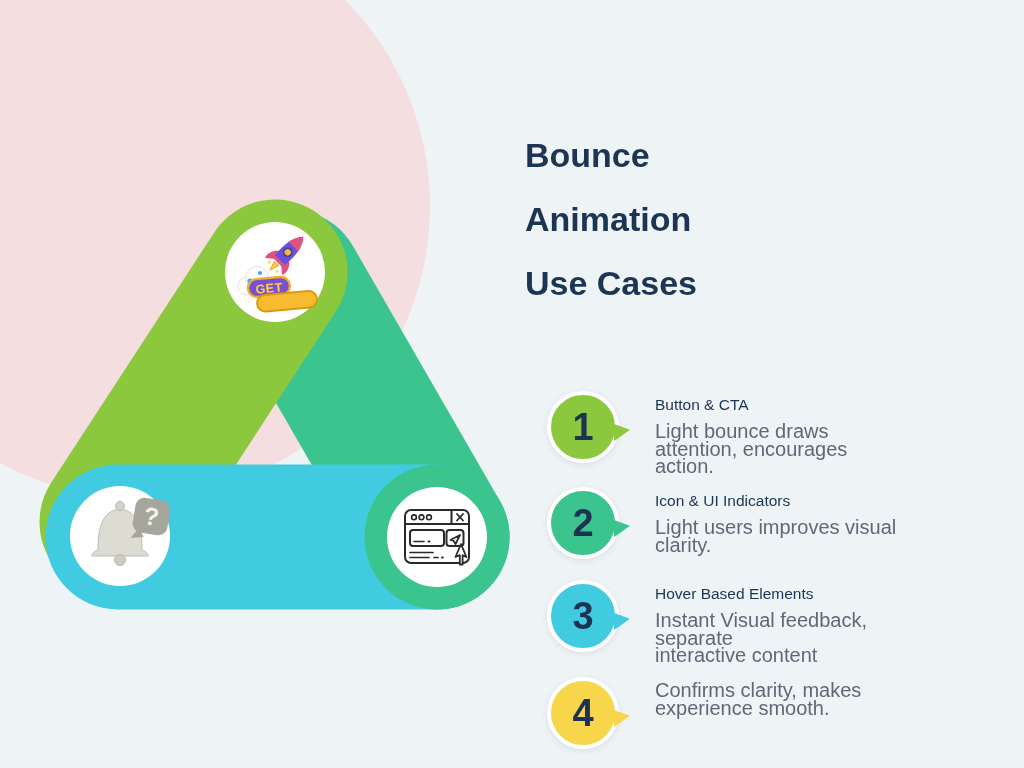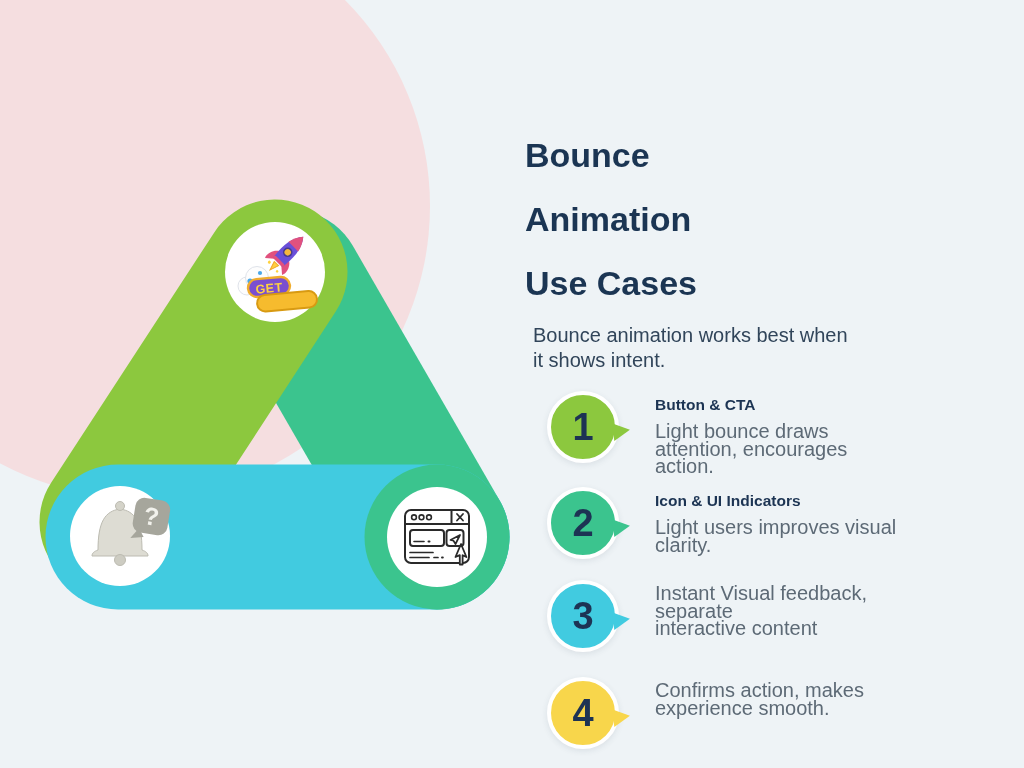--- a/index.html
+++ b/index.html
@@ -11,21 +11,21 @@
             color:#1b3553;white-space:pre-line;letter-spacing:0px;}
   .subtitle{position:absolute;left:533px;top:303px;font-size:20px;line-height:25px;color:#31455a;white-space:pre-line;}
   .item{position:absolute;left:547px;width:360px;}
   .bubble{position:absolute;left:0;top:0;width:72px;height:72px;border-radius:50%;border:4px solid #ffffff;
           box-sizing:border-box;display:flex;align-items:center;justify-content:center;
           box-shadow:0 2px 6px rgba(40,60,80,0.10);}
   .bubble .num{font-size:38px;font-weight:700;color:#1d3354;line-height:1;}
   .tail{position:absolute;right:-15px;top:27px;width:0;height:0;border-top:9px solid transparent;
         border-bottom:9px solid transparent;border-left:17px solid #000;transform:rotate(-8deg);}
   .texts{position:absolute;left:108px;top:5px;width:250px;}
-  .item-title{margin:0 0 9px 0;font-size:15.5px;font-weight:700;color:#1c3453;}
+  .item-title{margin:0 0 9px 0;font-size:15.5px;font-weight:400;color:#1c3453;}
   .item-body{margin:0;font-size:20px;line-height:17.5px;color:#5d6a76;white-space:pre-line;}
   svg text{font-family:"Liberation Sans",sans-serif;}
 </style>
 </head>
 <body>
 
 <div class="stage" style="background: rgb(238, 243, 246);">
 
   <div class="pink-circle" style="background: rgb(245, 222, 224);"></div>
 
@@ -104,22 +104,20 @@
       <line x1="410" y1="557.5" x2="429" y2="557.5" stroke-width="1.7"></line>
       <line x1="434" y1="557.5" x2="438" y2="557.5" stroke-width="1.7"></line>
       <line x1="442" y1="557.5" x2="442.8" y2="557.5" stroke-width="2"></line>
       <path d="M461,544 L455.5,557 L459.8,555.2 L459.8,564.5 L462.6,564.5 L462.6,555.2 L466.4,557 Z" fill="#ffffff" stroke-width="1.8"></path>
     </g>
   </svg>
 
   <h1 class="headline" style="color: rgb(27, 53, 83);">Bounce
 Animation
 Use Cases</h1>
-  <p class="subtitle" style="color: rgb(49, 69, 90);">Bounce animation works best when
-it shows intent.</p>
 
   <div class="item" style="top:391px">
     <div class="bubble" style="background: rgb(140, 200, 62);">
       <span class="num">1</span>
       <span class="tail" style="border-left-color: rgb(140, 200, 62);"></span>
     </div>
     <div class="texts">
       <h3 class="item-title">Button &amp; CTA</h3>
       <p class="item-body">Light bounce draws
 attention, encourages action.</p>
@@ -137,29 +135,30 @@
 clarity.</p>
     </div>
   </div>
 
   <div class="item" style="top:580px">
     <div class="bubble" style="background: rgb(65, 203, 224);">
       <span class="num">3</span>
       <span class="tail" style="border-left-color: rgb(65, 203, 224);"></span>
     </div>
     <div class="texts">
+      <h3 class="item-title">Hover Based Elements</h3>
       <p class="item-body">Instant Visual feedback, separate
 interactive content</p>
     </div>
   </div>
 
   <div class="item" style="top:677px">
     <div class="bubble" style="background: rgb(248, 214, 75);">
       <span class="num">4</span>
       <span class="tail" style="border-left-color: rgb(248, 214, 75);"></span>
     </div>
     <div class="texts">
-      <p class="item-body">Confirms action, makes
+      <p class="item-body">Confirms clarity, makes
 experience smooth.</p>
     </div>
   </div>
 
 </div>
 
 </body></html>

